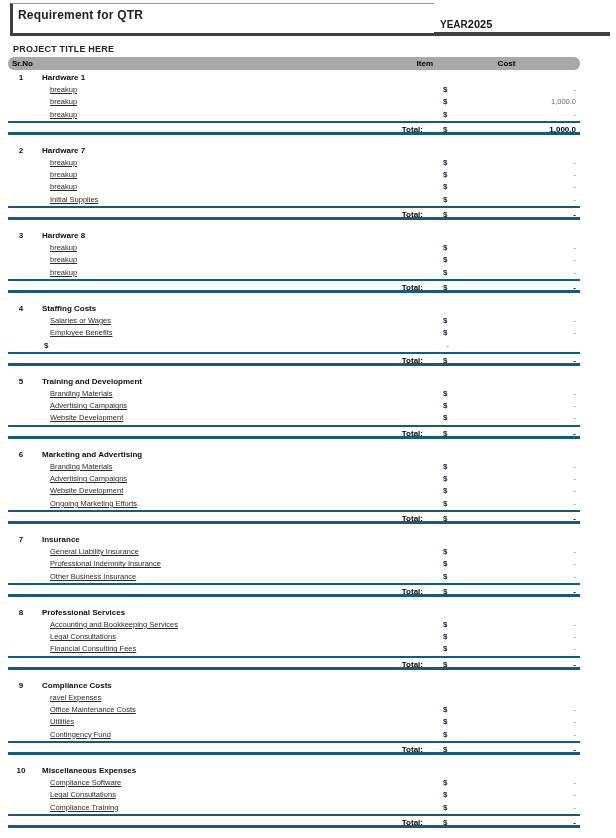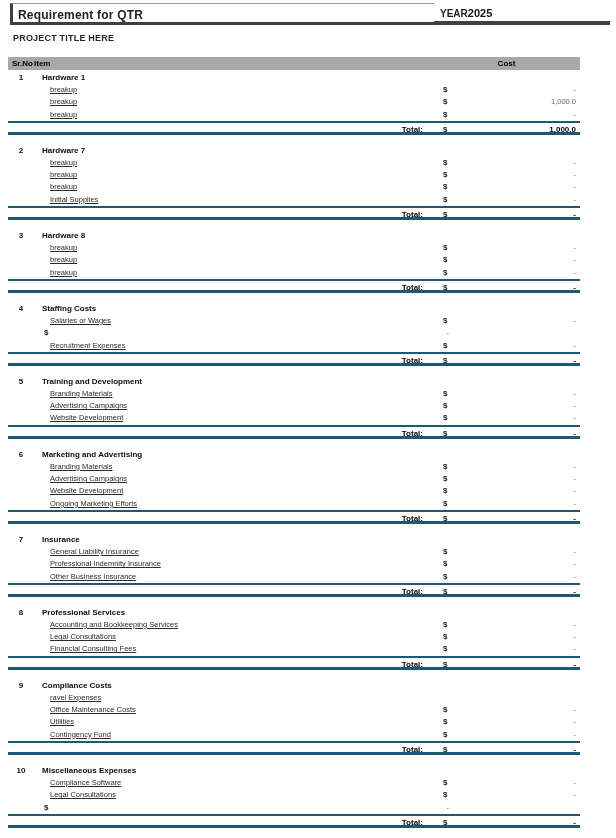--- a/index.html
+++ b/index.html
@@ -5,21 +5,21 @@
   * { box-sizing: border-box; margin: 0; padding: 0; }
   html, body { width: 616px; height: 838px; }
   body {
     font-family: "Liberation Sans", sans-serif;
     background: #ffffff;
     color: #1a1a1a;
     overflow: hidden;
     position: relative;
   }
   
-  .topbar { display: flex; margin: 3px 6px 8px 10px; height: 22px; }
+  .topbar { display: flex; margin: 3px 6px 8px 10px; height: 33px; }
   .title-cell {
     width: 424px;
     border-left: 3px solid #3f3f3f;
     border-top: 1px solid #9a9a9a;
     border-bottom: 3px solid #3f3f3f;
     font-size: 12px;
     font-weight: 600;
     letter-spacing: 0.2px;
     color: #222;
     padding: 4px 0 0 5px;
@@ -45,23 +45,24 @@
   .thead {
     display: grid;
     grid-template-columns: 26px 399px 147px;
     background: var(--header-bg, #a8a8a8);
     height: 13px;
     line-height: 13px;
     font-size: 8px;
     font-weight: bold;
     color: #000;
     margin-bottom: 1px;
+    border-radius: 6px;
   }
   .thead .h-srno { padding-left: 4px; }
-  .thead .h-item { text-align: left; }
+  .thead .h-item { text-align: right; }
   .thead .h-cost { text-align: center; }
   .section { margin-bottom: 9px; }
   .row {
     display: grid;
     grid-template-columns: 26px 399px 20px 127px;
     height: 12.3px;
     line-height: 12.3px;
     font-size: 8px;
   }
   .cell-no   { text-align: center; font-weight: bold; color: #111; }
@@ -211,26 +212,26 @@
             <div class="cell-val"></div>
           </div>
           <div class="row item">
             <div class="cell-no"></div>
             <div class="cell-label">Salaries or Wages</div>
             <div class="cell-cur">$</div>
             <div class="cell-val">-</div>
           </div>
           <div class="row item">
             <div class="cell-no"></div>
-            <div class="cell-cur">$</div>
-            <div class="cell-val">-</div>
-          </div>
-          <div class="row item">
-            <div class="cell-no"></div>
-            <div class="cell-label">Recruitment Expenses</div>
+            <div class="cell-label">Employee Benefits</div>
+            <div class="cell-cur">$</div>
+            <div class="cell-val">-</div>
+          </div>
+          <div class="row item">
+            <div class="cell-no"></div>
             <div class="cell-cur">$</div>
             <div class="cell-val">-</div>
           </div>
           <div class="row total">
             <div class="cell-no"></div>
             <div class="cell-label">Total:</div>
             <div class="cell-cur">$</div>
             <div class="cell-val">-</div>
           </div>
         </div>
@@ -420,20 +421,21 @@
             <div class="cell-val">-</div>
           </div>
           <div class="row item">
             <div class="cell-no"></div>
             <div class="cell-label">Legal Consultations</div>
             <div class="cell-cur">$</div>
             <div class="cell-val">-</div>
           </div>
           <div class="row item">
             <div class="cell-no"></div>
+            <div class="cell-label">Compliance Training</div>
             <div class="cell-cur">$</div>
             <div class="cell-val">-</div>
           </div>
           <div class="row total">
             <div class="cell-no"></div>
             <div class="cell-label">Total:</div>
             <div class="cell-cur">$</div>
             <div class="cell-val">-</div>
           </div>
         </div>

